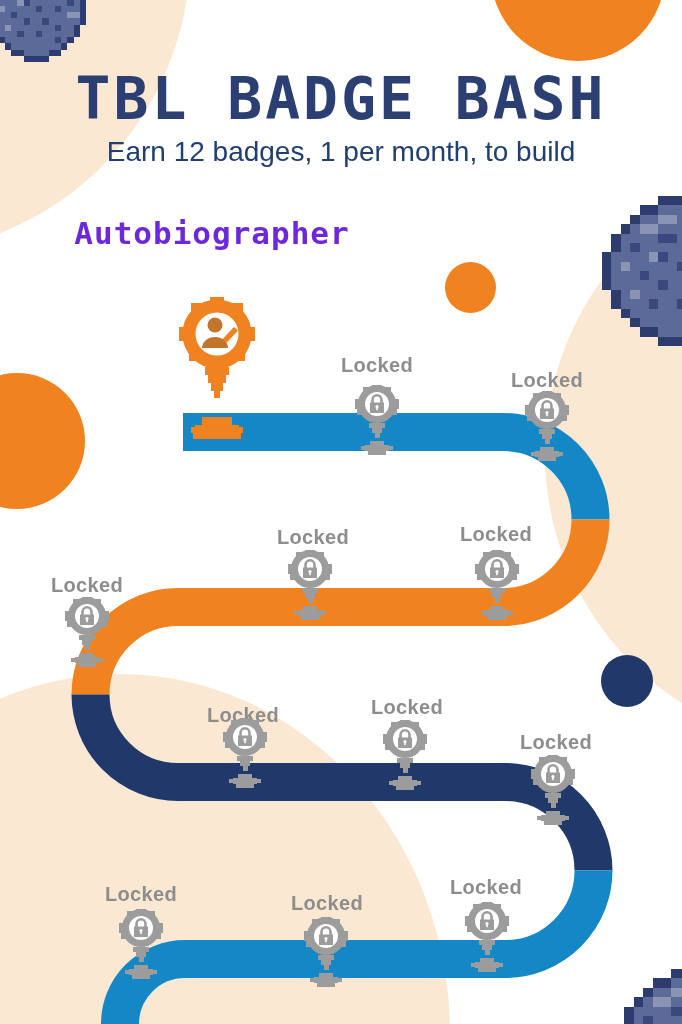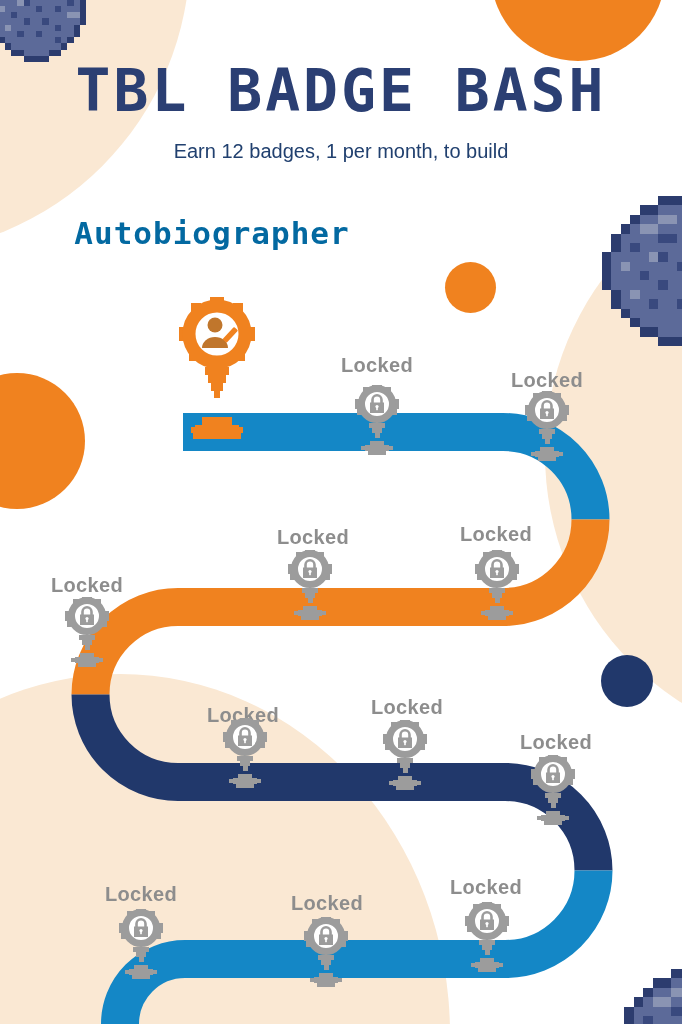--- a/index.html
+++ b/index.html
@@ -2,25 +2,25 @@
 <html><head>
 <meta charset="utf-8">
 <style>
   html,body{margin:0;padding:0;background:#ffffff;}
   .poster{position:relative;width:682px;height:1024px;overflow:hidden;background:#ffffff;
           font-family:"Liberation Sans",sans-serif;}
   .layer{position:absolute;left:0;top:14px;width:100%;height:100%;border-radius:29px;}
   .circle{position:absolute;border-radius:50%;}
   .planet{position:absolute;}
   .path-svg{position:absolute;left:0;top:0;z-index:2;}
-  .title{position:absolute;left:0;right:0;top:60px;margin:0;text-align:center;z-index:3;
+  .title{position:absolute;left:0;right:0;top:60px;margin:8px;text-align:center;z-index:3;
          font-family:"DejaVu Sans Mono",monospace;font-weight:700;font-size:58px;
          letter-spacing:3px;line-height:62px;}
   .subtitle{position:absolute;left:0;right:0;top:138px;text-align:center;z-index:3;
-            font-size:20px;line-height:27px;font-weight:400;}
+            font-size:28px;line-height:27px;font-weight:400;}
   .challenge{position:absolute;left:212px;top:219px;transform:translateX(-50%);z-index:3;
              text-align:center;font-family:"DejaVu Sans Mono",monospace;font-weight:700;
              font-size:31px;line-height:29px;letter-spacing:1px;white-space:nowrap;}
   .pin{position:absolute;z-index:4;}
   .lbl{position:absolute;z-index:4;transform:translateX(-50%);white-space:nowrap;
        font-size:20px;font-weight:700;letter-spacing:.3px;}
 </style>
 </head>
 <body>
 
@@ -610,21 +610,21 @@
     <path id="seg1" d="M183 432 H503 A87.5 87.5 0 0 1 590.5 519.5" stroke-width="38" stroke="#1487C6"></path>
     <path id="seg2" d="M590.5 519.5 A87.5 87.5 0 0 1 503 607 H178 A87.5 87.5 0 0 0 90.5 694.5" stroke-width="38" stroke="#F0821F"></path>
     <path id="seg3" d="M90.5 694.5 A87.5 87.5 0 0 0 178 782 H505 A88.5 88.5 0 0 1 593.5 870.5" stroke-width="38" stroke="#21386B"></path>
     <path id="seg4" d="M593.5 870.5 A88.5 88.5 0 0 1 505 959 H185 A65 65 0 0 0 120 1024 L120 1046" stroke-width="38" stroke="#1487C6"></path>
   </svg>
 
   <h1 class="title" style="color: rgb(43, 63, 115);">TBL BADGE BASH</h1>
   <div class="subtitle" style="color: rgb(33, 64, 111);">
     <div>Earn 12 badges, 1 per month, to build</div>
   </div>
-  <div class="challenge" style="color: #0369a1;">
+  <div class="challenge" style="color: #6d28d9;">
     <div>Autobiographer</div>
   </div>
 
   <div id="badges" class="layer">
       <div class="pin" style="left: 179px; top: 283px;"><svg width="76" height="146" viewBox="0 0 76 146">
   <g fill="#F0821F" shape-rendering="crispEdges">
     <rect x="12" y="6" width="10" height="10"></rect>
             <rect x="54" y="6" width="10" height="10"></rect>
     <rect x="31" y="0" width="14" height="6"></rect>
     <rect x="0" y="30" width="6" height="14"></rect>

